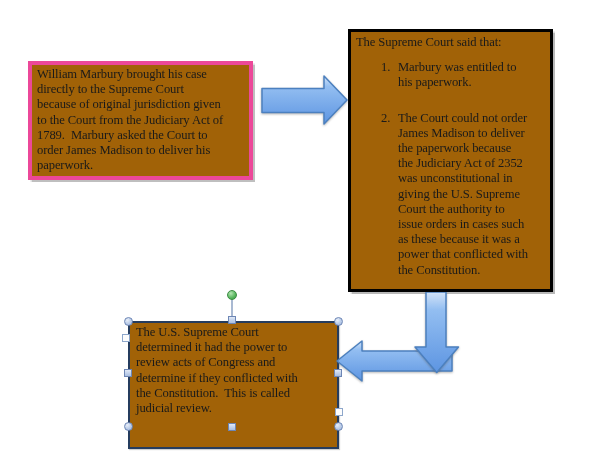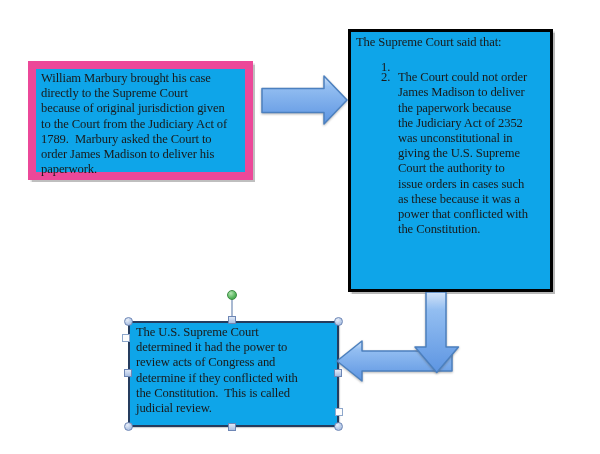--- a/index.html
+++ b/index.html
@@ -2,39 +2,39 @@
 <html><head>
 <meta charset="utf-8">
 <style>
   * { margin:0; padding:0; box-sizing:border-box; }
   html,body { background:#ffffff; }
   .page {
     position:relative; width:600px; height:454px; background:#ffffff;
     font-family:"Liberation Serif","DejaVu Serif",serif; overflow:hidden;
   }
   .textbox {
-    position:absolute; background:#0ea5e9; z-index:2;
+    position:absolute; background:#a16207; z-index:2;
     color:#1a1a1a;
   }
   .boxtext, .itext, .num, .btitle {
     font-size:12.6px; line-height:15.2px; letter-spacing:-0.1px;
     color:#1a1a1a; white-space:pre;
   }
   .box1 {
     left:28px; top:61px; width:225px; height:119px;
-    border:8px solid #ec4899; padding:2px 3px 0 5px;
+    border:4px solid #ec4899; padding:2px 3px 0 5px;
     box-shadow:1.5px 1.5px 1px rgba(0,0,0,0.25);
   }
   .box2 {
     left:348px; top:29px; width:205px; height:263px;
     border:3px solid #000; padding:3px 3px 0 5px;
     box-shadow:1.5px 1.5px 1px rgba(0,0,0,0.28);
   }
   .box3 {
-    left:128px; top:321px; width:211px; height:106px;
+    left:128px; top:321px; width:211px; height:128px;
     border:2.5px solid #253c5e; padding:2px 3px 0 6px;
     box-shadow:1px 1px 1px rgba(0,0,0,0.18);
   }
   .list-item { position:relative; }
   .list-item .num { position:absolute; left:25px; top:0; }
   .list-item .itext { display:block; margin-left:42px; }
   .li-1 { margin-top:10px; }
   .li-2 { margin-top:20px; }
 
   .arrow-svg { position:absolute; z-index:3; filter:drop-shadow(0.8px 1.6px 0.8px rgba(90,90,90,0.45)); }
@@ -101,20 +101,22 @@
         <stop offset="1" stop-color="#5d95e2"></stop>
       </linearGradient>
     </defs>
     <path d="M1,13.5 L63,13.5 L63,1 L86,25 L63,49 L63,37.5 L1,37.5 Z" fill="url(#agrad)" stroke="#4c80bf" stroke-width="1.5" stroke-linejoin="round"></path>
   </svg>
 
   <div class="textbox box2">
     <div class="boxtext btitle">The Supreme Court said that:</div>
     <div class="list-item li-1">
       <span class="num">1.</span>
+      <span class="itext">Marbury was entitled to
+his paperwork.</span>
     </div>
     <div class="list-item li-2">
       <span class="num">2.</span>
       <span class="itext">The Court could not order
 James Madison to deliver
 the paperwork because
 the Judiciary Act of 2352
 was unconstitutional in
 giving the U.S. Supreme
 Court the authority to

